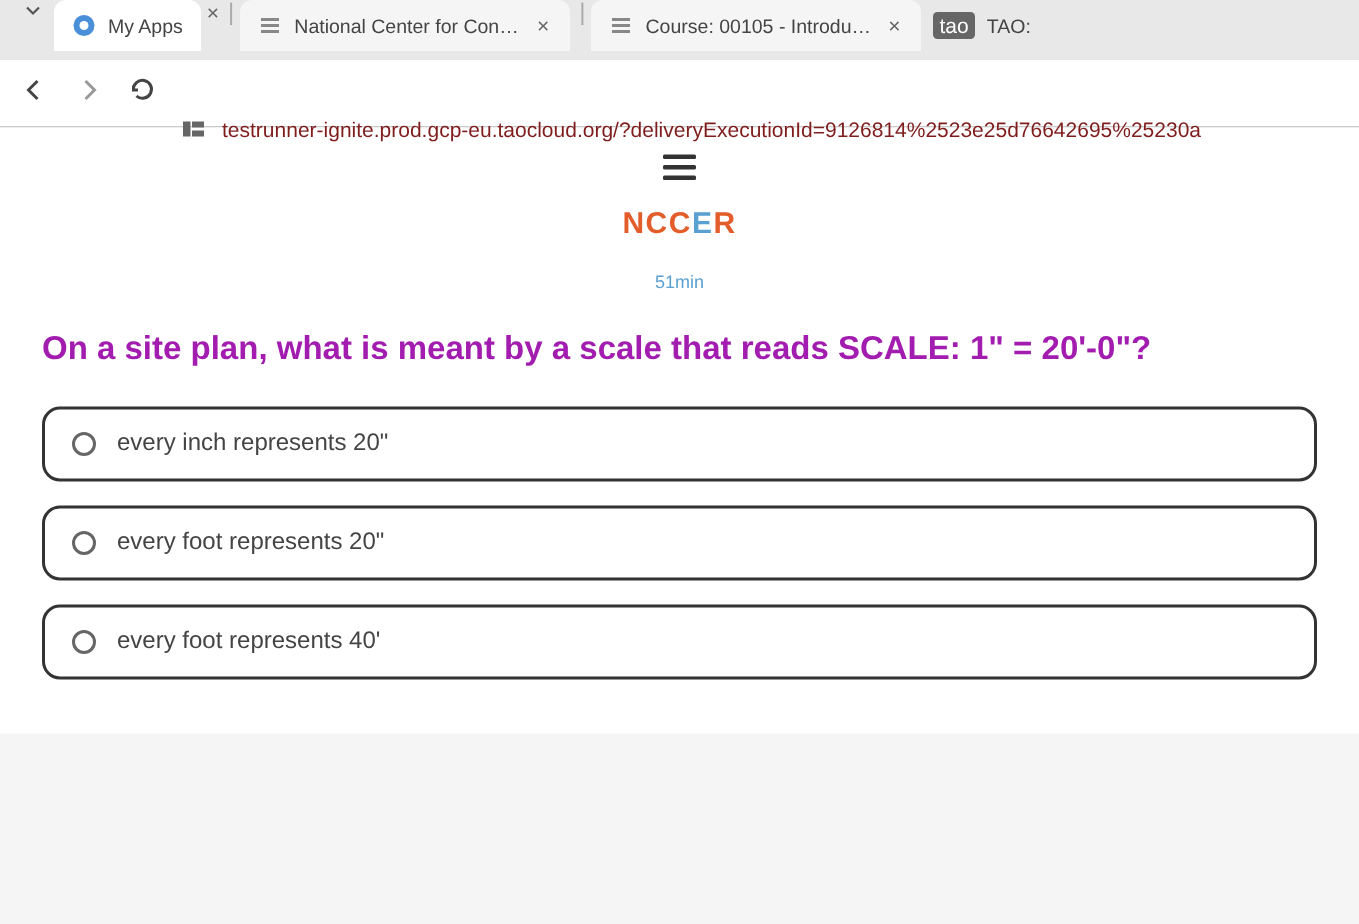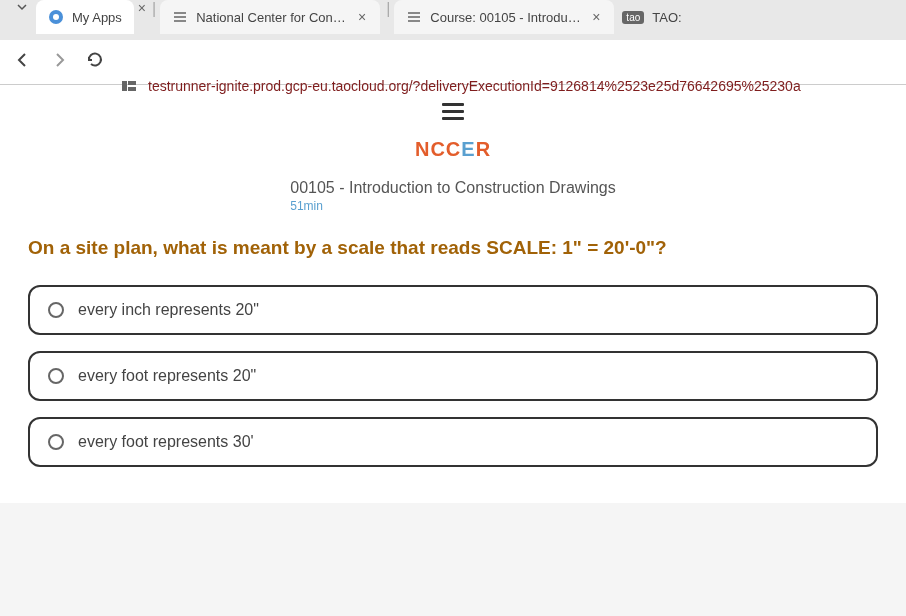--- a/index.html
+++ b/index.html
@@ -138,23 +138,23 @@
     }
     .course-timer {
       font-size: 12px;
       color: #5aa0d0;
       margin-top: 2px;
     }
     .question-area {
       padding: 10px 28px 20px 28px;
     }
     .question-text {
-      font-size: 19px;
+      font-size: 22px;
       font-weight: bold;
-      color: #a16207;
+      color: #a21caf;
       margin-bottom: 26px;
     }
     .option {
       display: flex;
       align-items: center;
       border: 2px solid #333;
       border-radius: 12px;
       padding: 14px 18px;
       margin-bottom: 16px;
       gap: 14px;
@@ -204,21 +204,21 @@
     <div class="tab">
       <svg class="tab-favicon" viewBox="0 0 16 16">
           <rect x="2" y="3" width="12" height="2" fill="#888"></rect>
           <rect x="2" y="7" width="12" height="2" fill="#888"></rect>
           <rect x="2" y="11" width="12" height="2" fill="#888"></rect>
         </svg>
       <span class="tab-title">Course: 00105 - Introduction t</span>
       <span class="tab-close">×</span>
     </div>
     <div class="tab" style="background:transparent;padding:0 6px;">
-      <span style="font-size:10px;background:#666;color:#fff;padding:1px 4px;border-radius:3px;">tao</span>
+      <span style="font-size:14px;background:#666;color:#fff;padding:1px 4px;border-radius:3px;">tao</span>
       <span class="tab-title">TAO:</span>
     </div>
   </div>
   <div class="nav-bar">
     <div class="nav-btn">
       <svg width="18" height="18" viewBox="0 0 18 18">
           <path d="M11 3 L5 9 L11 15" stroke="#444" stroke-width="2" fill="none"></path>
         </svg>
     </div>
     <div class="nav-btn">
@@ -247,34 +247,33 @@
   <div class="course-header">
     <div class="hamburger">
       <span></span>
       <span></span>
       <span></span>
     </div>
     <div class="brand">
       <span class="n">N</span><span class="c1">C</span><span class="c2">C</span><span class="e">E</span><span class="r">R</span>
     </div>
     <div class="course-meta">
-      <div class="course-title">00105 - Introduction to Construction Drawings</div>
       <div class="course-timer">51min</div>
     </div>
   </div>
 
   <div class="question-area">
     <div class="question-text">On a site plan, what is meant by a scale that reads SCALE: 1" = 20'-0"?</div>
 
     <div class="option">
       <div class="radio"></div>
       <div class="option-label">every inch represents 20"</div>
     </div>
     <div class="option">
       <div class="radio"></div>
       <div class="option-label">every foot represents 20"</div>
     </div>
     <div class="option">
       <div class="radio"></div>
-      <div class="option-label">every foot represents 30'</div>
+      <div class="option-label">every foot represents 40'</div>
     </div>
   </div>
 </div>
 
 </body></html>

